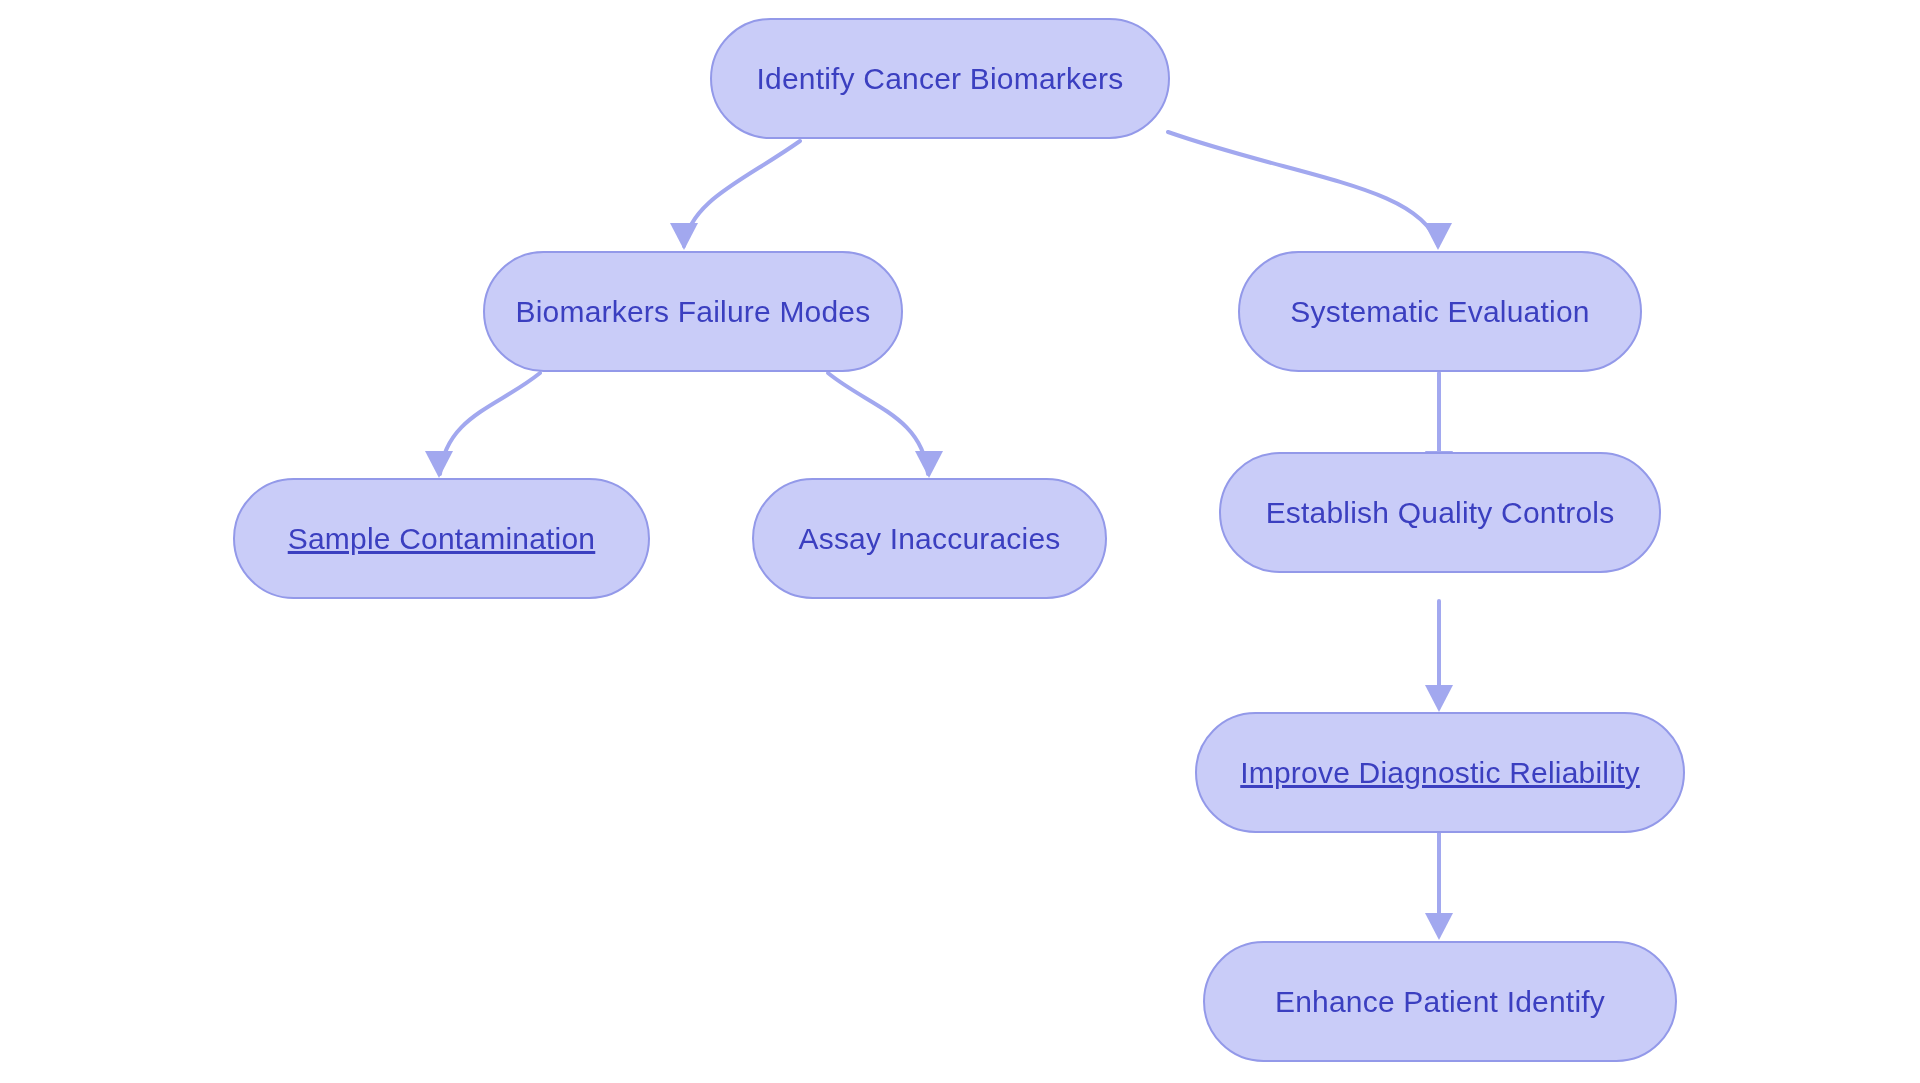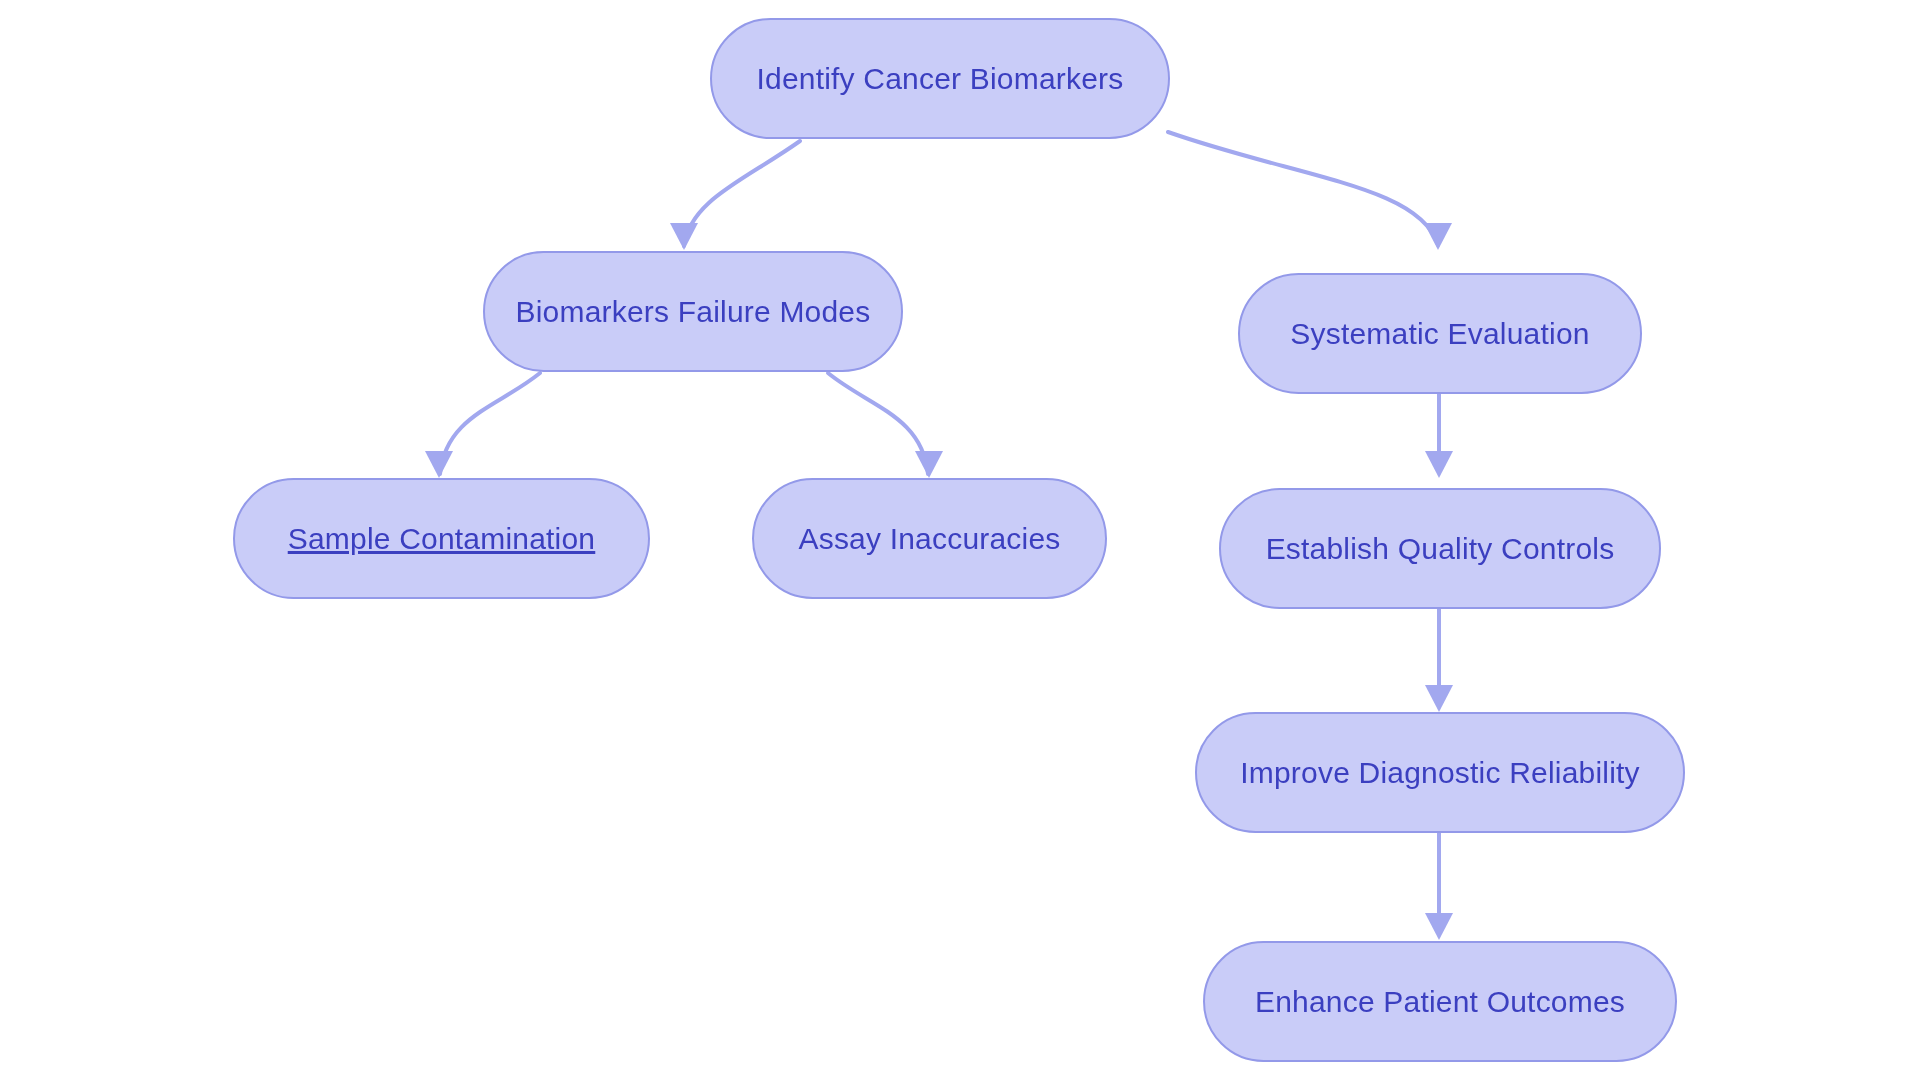--- a/index.html
+++ b/index.html
@@ -46,25 +46,25 @@
     border: 2px solid var(--node-border);
     border-radius: 999px;
     color: var(--node-text);
     font-size: 30px;
     letter-spacing: 0.2px;
     white-space: nowrap;
     text-align: left;
   }
   .node-identify   { left: 710px;  top: 18px;  width: 460px; height: 121px; }
   .node-potential  { left: 483px;  top: 251px; width: 420px; height: 121px; }
-  .node-systematic { left: 1238px; top: 251px; width: 404px; height: 121px; margin-top: 22px; }
+  .node-systematic { left: 1238px; top: 251px; width: 404px; height: 121px; }
   .node-sample     { left: 233px;  top: 478px; width: 417px; height: 121px; text-decoration: underline; }
   .node-assay      { left: 752px;  top: 478px; width: 355px; height: 121px; }
-  .node-establish  { left: 1219px; top: 488px; width: 442px; height: 121px; }
-  .node-improve    { left: 1195px; top: 712px; width: 490px; height: 121px; }
+  .node-establish  { left: 1219px; top: 452px; width: 442px; height: 121px; }
+  .node-improve    { left: 1195px; top: 712px; width: 490px; height: 121px; text-decoration: underline; }
   .node-enhance    { left: 1203px; top: 941px; width: 474px; height: 121px; }
 </style>
 </head>
 <body>
 
 <div class="canvas">
 
   <svg class="edges" viewBox="0 0 1920 1083" aria-hidden="true">
 
     <g>
@@ -125,16 +125,16 @@
 
   <div class="node node-establish">
     <span>Establish Quality Controls</span>
   </div>
 
   <div class="node node-improve">
     <span>Improve Diagnostic Reliability</span>
   </div>
 
   <div class="node node-enhance">
-    <span>Enhance Patient Outcomes</span>
+    <span>Enhance Patient Identify</span>
   </div>
 
 </div>
 
 </body></html>

